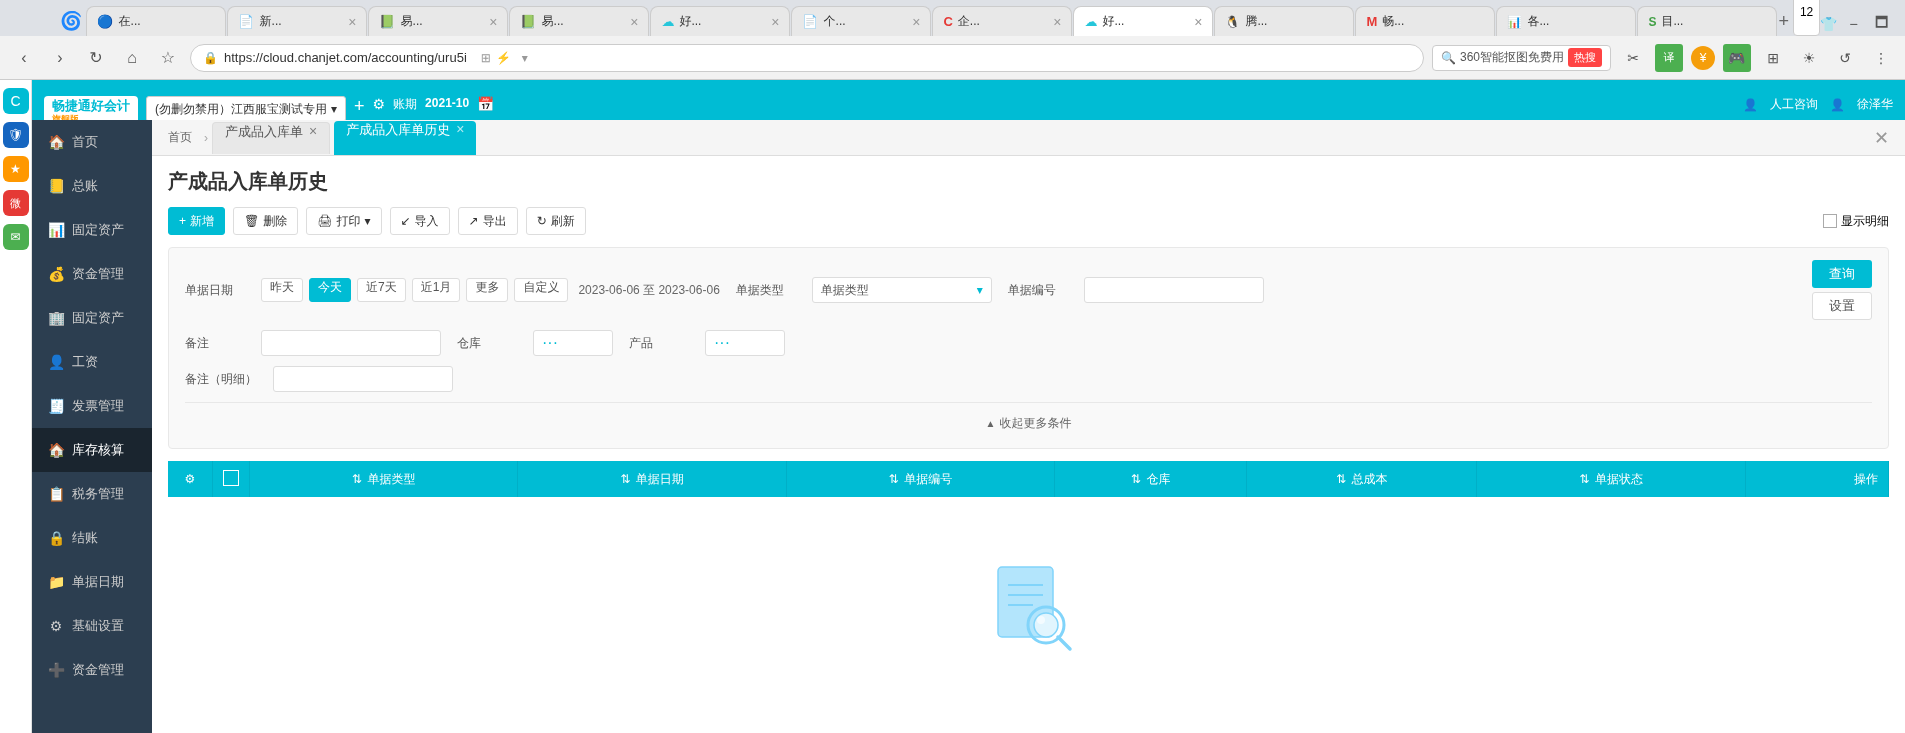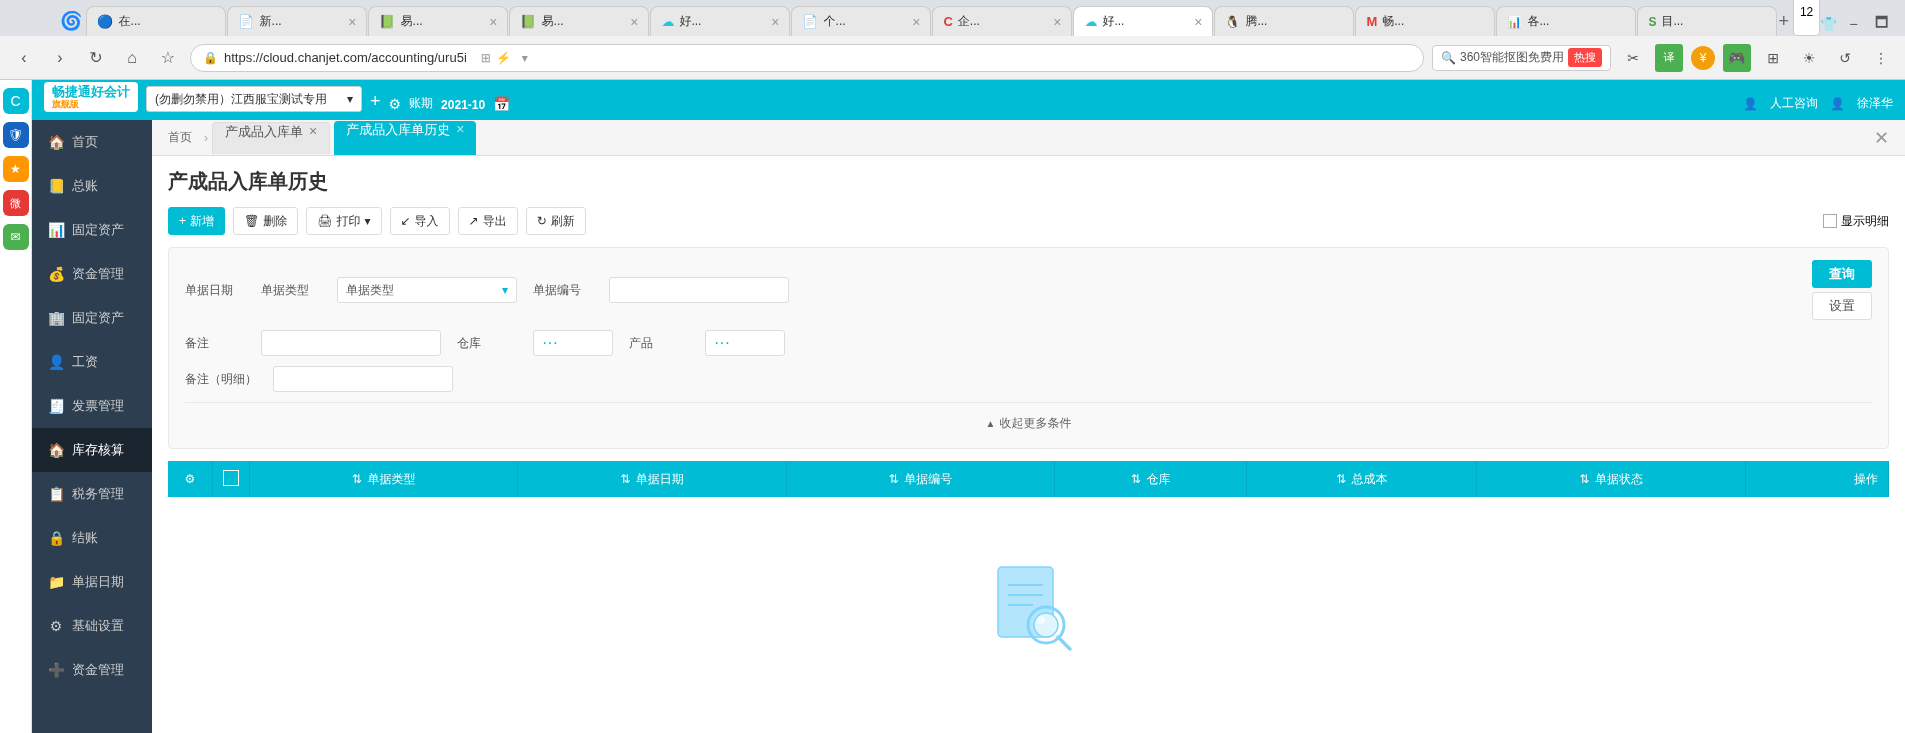--- a/index.html
+++ b/index.html
@@ -30,24 +30,24 @@
     .main-area { flex: 1; display: flex; overflow: hidden; }
 
     
     .icon-sidebar { width: 32px; background: #fff; border-right: 1px solid #e0e0e0; display: flex; flex-direction: column; align-items: center; padding-top: 8px; gap: 8px; }
     .icon-sidebar-item { width: 26px; height: 26px; border-radius: 6px; display: flex; align-items: center; justify-content: center; cursor: pointer; font-size: 14px; }
 
     
     .app-container { flex: 1; display: flex; flex-direction: column; background: #f5f5f5; }
 
     
-    .app-header { height: 40px; background: #00bcd4; display: flex; align-items: flex-end; padding: 8px 12px; gap: 8px; }
+    .app-header { height: 40px; background: #00bcd4; display: flex; align-items: flex-start; padding: 16px 12px; gap: 8px; }
     .app-logo { background: #fff; border-radius: 4px; padding: 2px 8px; font-size: 13px; font-weight: bold; color: #00bcd4; display: flex; flex-direction: column; line-height: 1.2; }
     .app-logo-sub { font-size: 9px; color: #ff9800; }
-    .app-company { background: #fff; border: 1px solid #ccc; border-radius: 3px; height: 26px; display: flex; align-items: center; padding: 0 8px; font-size: 12px; color: #333; gap: 20px; min-width: 140px; }
+    .app-company { background: #fff; border: 1px solid #ccc; border-radius: 3px; height: 26px; display: flex; align-items: center; padding: 0 8px; font-size: 12px; color: #333; gap: 4px; min-width: 140px; }
     .app-header-right { margin-left: auto; display: flex; align-items: center; gap: 12px; color: #fff; font-size: 12px; }
 
     
     .nav-sidebar { width: 120px; background: #2c3e50; display: flex; flex-direction: column; }
     .nav-item { height: 44px; display: flex; align-items: center; padding: 0 16px; gap: 8px; color: #ccc; font-size: 13px; cursor: pointer; }
     .nav-item.active { background: #1a252f; color: #fff; }
     .nav-item-icon { font-size: 14px; width: 16px; text-align: center; }
 
     
     .page-content { flex: 1; background: #fff; display: flex; flex-direction: column; overflow: hidden; }
@@ -84,21 +84,21 @@
     
     .data-table { width: 100%; border-collapse: collapse; }
     .data-table th { background: #00bcd4; color: #fff; height: 36px; padding: 0 10px; font-size: 12px; font-weight: normal; text-align: center; white-space: nowrap; border-right: 1px solid #00afc7; }
     .data-table th:first-child { width: 36px; }
     .th-checkbox { width: 16px; height: 16px; border: 1px solid #fff; background: transparent; display: inline-block; cursor: pointer; }
     .th-gear { width: 24px; height: 24px; display: flex; align-items: center; justify-content: center; cursor: pointer; color: #fff; }
     .operate-col { text-align: right; padding-right: 12px; }
     .empty-state { text-align: center; padding: 60px 0; }
 
     
-    .query-btn { background: #00bcd4; color: #fff; border: none; border-radius: 3px; height: 28px; padding: 0 16px; cursor: pointer; font-size: 13px; font-weight: bold; }
+    .query-btn { background: #00bcd4; color: #fff; border: none; border-radius: 3px; height: 28px; padding: 0 16px; cursor: pointer; font-size: 13px; }
     .settings-btn { background: #fff; color: #555; border: 1px solid #ddd; border-radius: 3px; height: 28px; padding: 0 16px; cursor: pointer; font-size: 13px; }
 
     .filter-actions { display: flex; flex-direction: column; gap: 4px; margin-left: auto; align-self: flex-start; }
 
     
     .empty-img { width: 100px; height: 100px; margin: 0 auto 16px; }
     .empty-img svg { width: 100%; height: 100%; }
 
     
     .sep { height: 1px; background: #e8e8e8; margin: 8px 0; }
@@ -362,20 +362,29 @@
               <div class="display-toggle" style="margin-left:auto;">
                 <span class="checkbox-small"></span>
                 <span>显示明细</span>
               </div>
             </div>
 
             <div class="search-filters">
 
               <div class="filter-row">
                 <span class="filter-label">单据日期</span>
+                <div class="date-filters">
+                  <div class="date-btn">昨天</div>
+                  <div class="date-btn active">今天</div>
+                  <div class="date-btn">近7天</div>
+                  <div class="date-btn">近1月</div>
+                  <div class="date-btn">更多</div>
+                  <div class="date-btn">自定义</div>
+                  <span class="date-range">2023-06-06 至 2023-06-06</span>
+                </div>
 
                 <span class="filter-label">单据类型</span>
                 <div class="filter-select">
                   <span>单据类型</span>
                   <span style="margin-left:auto;color:#00bcd4;">▾</span>
                 </div>
 
                 <span class="filter-label">单据编号</span>
                 <input class="filter-input" type="text" style="">
 

